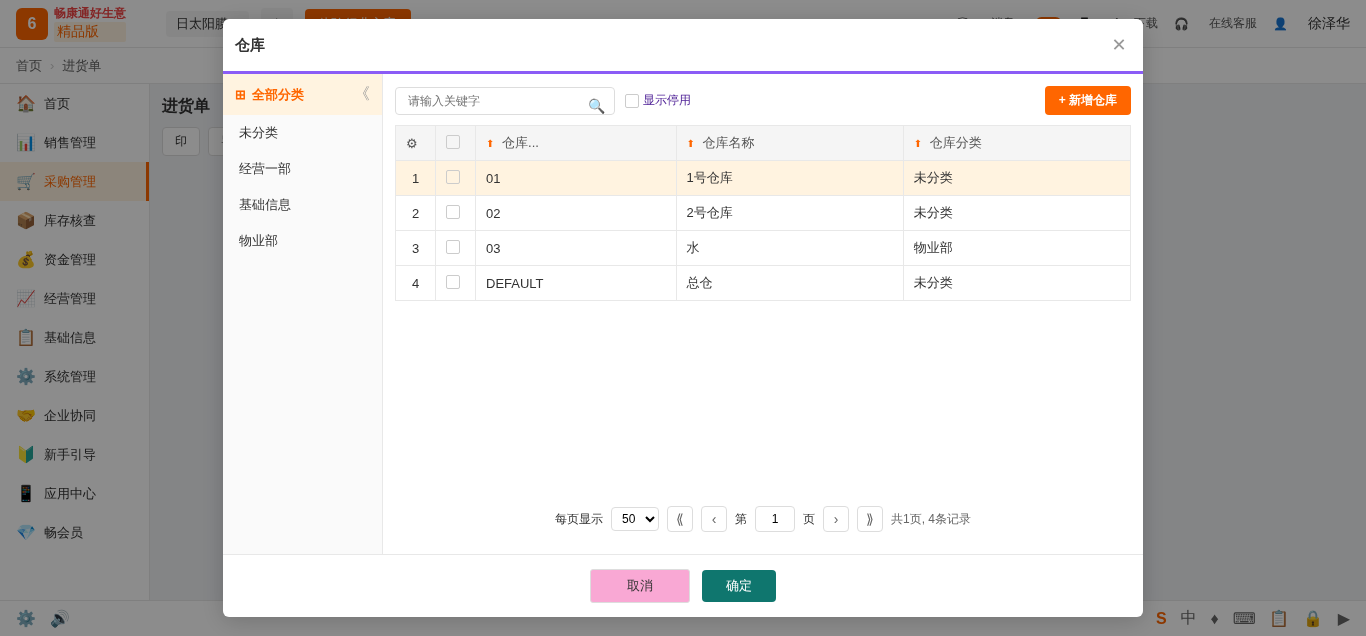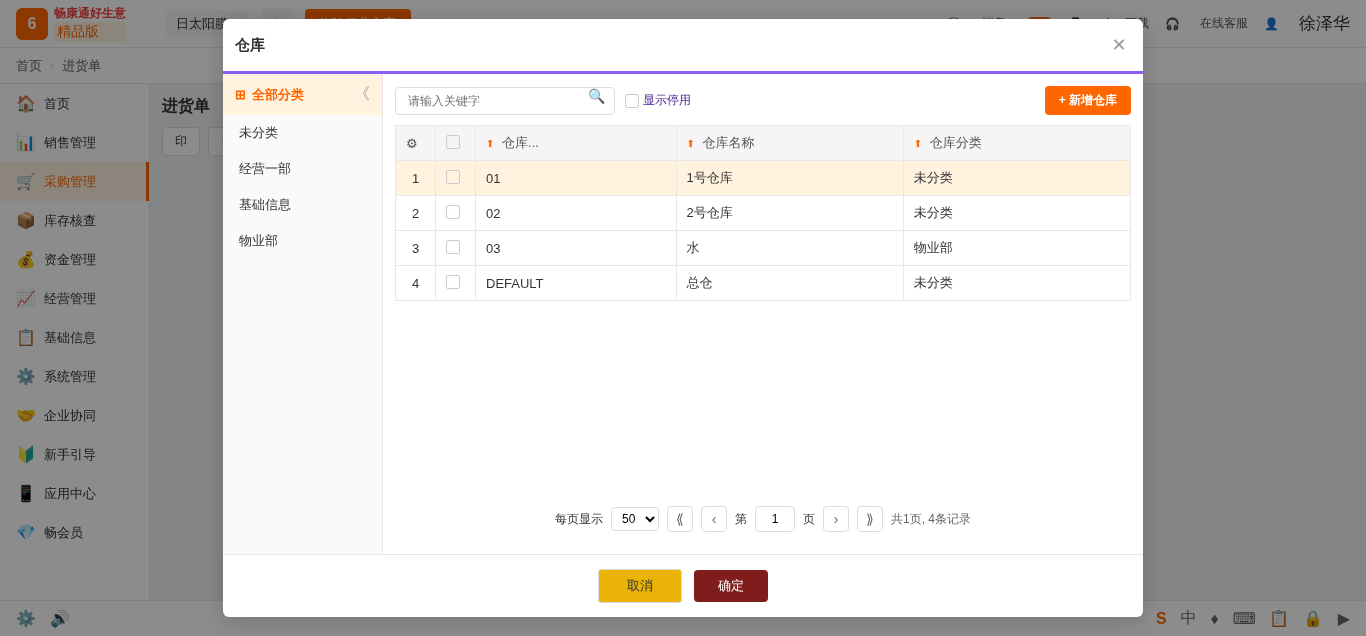--- a/index.html
+++ b/index.html
@@ -62,21 +62,21 @@
     }
     .header-icon-item {
       display: flex; align-items: center; gap: 20px;
       color: #555; cursor: pointer; font-size: 12px;
     }
     .badge {
       background: #f60; color: #fff;
       border-radius: 8px; font-size: 10px;
       padding: 1px 5px;
     }
-    .user-name { color: #333; font-size: 17px; cursor: pointer; }
+    .user-name { color: #333; font-size: 14px; cursor: pointer; }
 
     
     .sub-header {
       height: 36px;
       background: #fff;
       display: flex;
       align-items: center;
       padding: 0 16px;
       border-bottom: 1px solid #e8e8e8;
       gap: 8px;
@@ -190,21 +190,21 @@
       flex: 1;
       display: flex;
       flex-direction: column;
       padding: 12px;
       overflow: hidden;
     }
     .table-toolbar {
       display: flex; align-items: center; gap: 10px; margin-bottom: 10px;
     }
     .search-input-wrap {
-      display: flex; align-items: flex-start;
+      display: flex; align-items: flex-end;
       border: 1px solid #ddd; border-radius: 4px;
       background: #fff; padding: 0 8px;
       width: 220px;
     }
     .search-input {
       border: none; outline: none;
       font-size: 12px; color: #999;
       flex: 1; padding: 6px 4px;
       background: transparent;
     }
@@ -277,28 +277,28 @@
     }
     .page-info { color: #666; }
 
     
     .dialog-footer {
       display: flex; align-items: center; justify-content: center;
       gap: 12px; padding: 14px 20px;
       border-top: 1px solid #e8e8e8;
     }
     .cancel-btn {
-      padding: 7px 28px;
+      padding: 7px 36px;
       border: 1px solid #ddd; border-radius: 3px;
-      background: #eab308; color: #333; cursor: pointer; font-size: 13px;
+      background: #f9a8d4; color: #333; cursor: pointer; font-size: 13px;
     }
     .confirm-btn {
       padding: 7px 24px;
       border: none; border-radius: 4px;
-      background: #7f1d1d; color: #fff; cursor: pointer; font-size: 13px; text-align: right;
+      background: #0f766e; color: #fff; cursor: pointer; font-size: 13px; text-align: right;
     }
 
     
     .bottom-bar {
       position: fixed;
       bottom: 0; left: 0; right: 0;
       height: 36px;
       background: #fff;
       border-top: 1px solid #e8e8e8;
       display: flex; align-items: center; justify-content: space-between;

